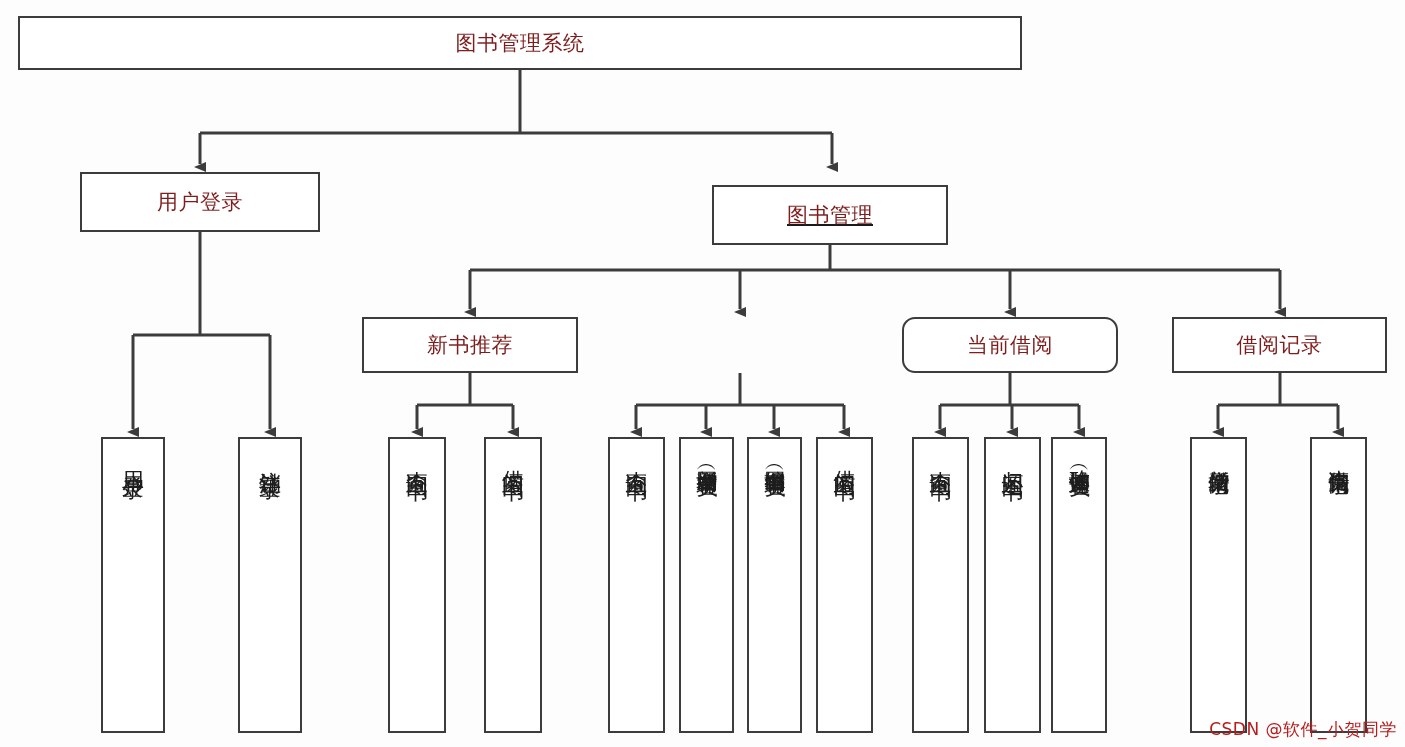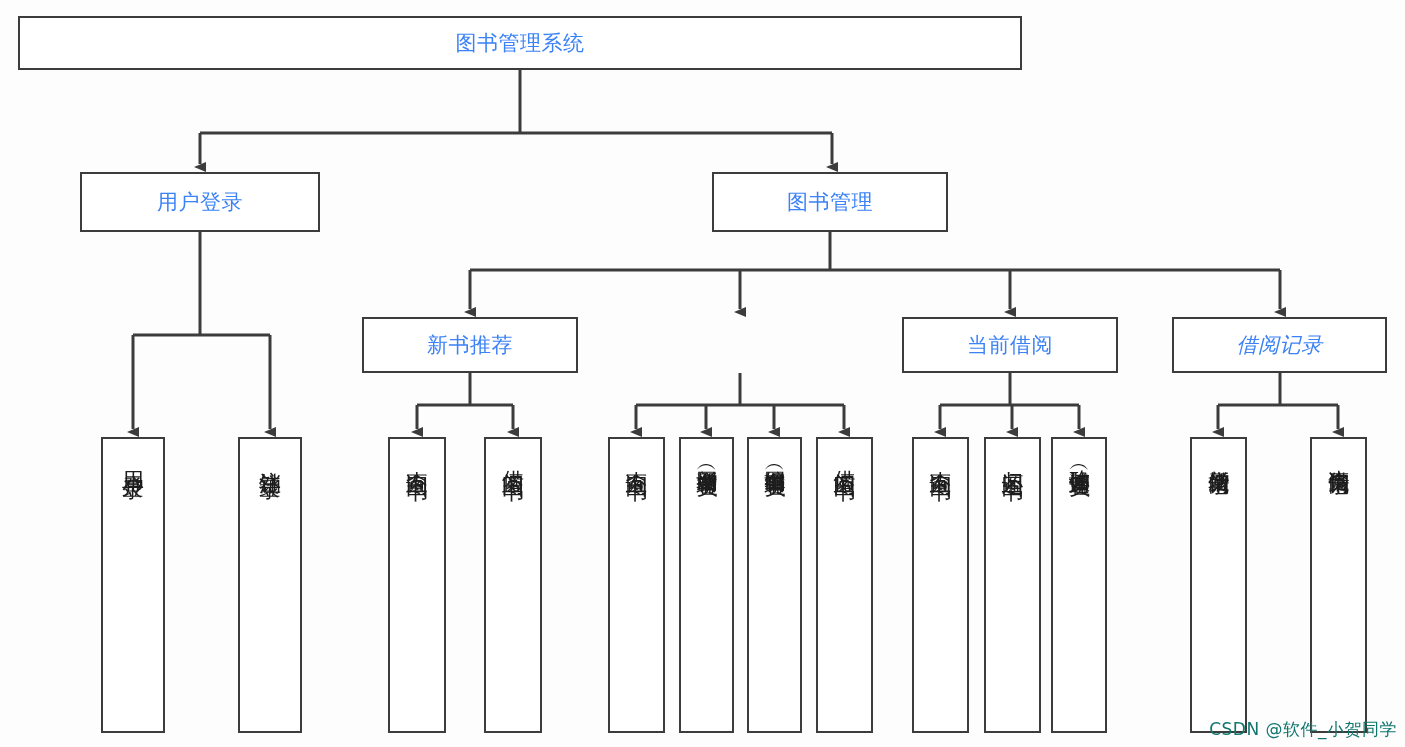--- a/index.html
+++ b/index.html
@@ -29,21 +29,21 @@
     border:2px solid #3c3c3c;
     display:flex;
     align-items:center;
     justify-content:center;
     overflow:hidden;
   }
   .node .lbl{
     font-size:21px;
     line-height:1.15;
     letter-spacing:0.5px;
-    color:#3b82f6;
+    color:#7f1d1d;
     white-space:nowrap;
     text-align:center;
   }
   .node.leaf{
     align-items:flex-start;
     padding-top:14px;
   }
   .node.leaf .lbl{
     writing-mode:vertical-rl;
     text-orientation:upright;
@@ -55,21 +55,21 @@
   }
   .node.leaf.tall .lbl{
     font-size:21px;
     letter-spacing:1px;
   }
   .watermark{
     position:absolute;
     right:8px;
     bottom:6px;
     font-size:17px;
-    color:#0f766e;
+    color:#b91c1c;
     letter-spacing:0.5px;
     white-space:nowrap;
     font-family:"DejaVu Sans","Liberation Sans",sans-serif;
   }
 </style>
 </head>
 <body>
 
 <div id="canvas">
 
@@ -123,31 +123,31 @@
     </g>
   </svg>
 
   <div class="node" style="left:18px;top:16px;width:1004px;height:54px;">
     <span class="lbl">图书管理系统</span>
   </div>
 
   <div class="node" style="left:80px;top:172px;width:240px;height:60px;">
     <span class="lbl">用户登录</span>
   </div>
-  <div class="node" style="left:712px;top:172px;width:236px;height:60px;">
+  <div class="node" style="left:712px;top:185px;width:236px;height:60px;text-decoration:underline;">
     <span class="lbl">图书管理</span>
   </div>
 
   <div class="node" style="left:362px;top:317px;width:216px;height:56px;font-family:Liberation Serif, serif;">
     <span class="lbl">新书推荐</span>
   </div>
-  <div class="node" style="left:902px;top:317px;width:216px;height:56px;">
+  <div class="node" style="left:902px;top:317px;width:216px;height:56px;border-radius:13px;">
     <span class="lbl">当前借阅</span>
   </div>
-  <div class="node" style="left:1172px;top:317px;width:215px;height:56px;font-style:italic;">
+  <div class="node" style="left:1172px;top:317px;width:215px;height:56px;">
     <span class="lbl">借阅记录</span>
   </div>
 
   <div class="node leaf" style="left:101px;top:437px;width:64px;height:296px;">
     <span class="lbl">用户登录</span>
   </div>
   <div class="node leaf" style="left:238px;top:437px;width:64px;height:296px;">
     <span class="lbl">注销登录</span>
   </div>
 

